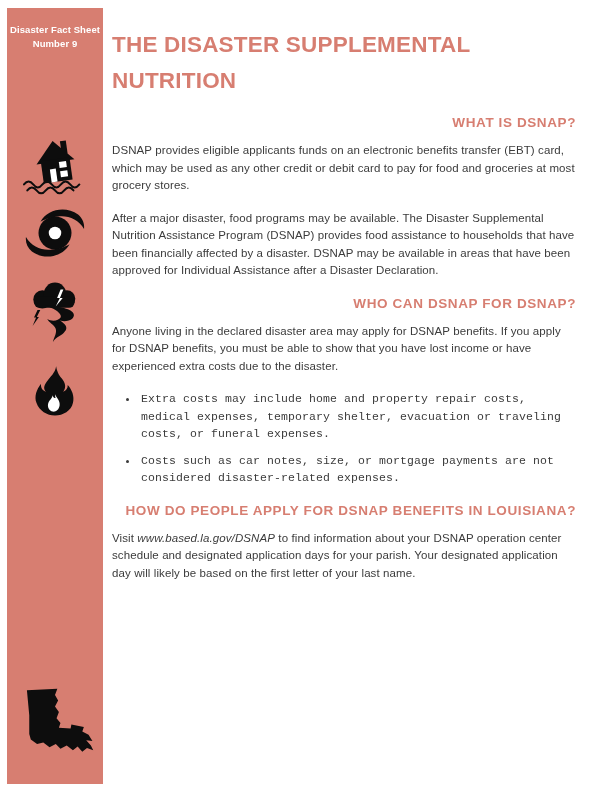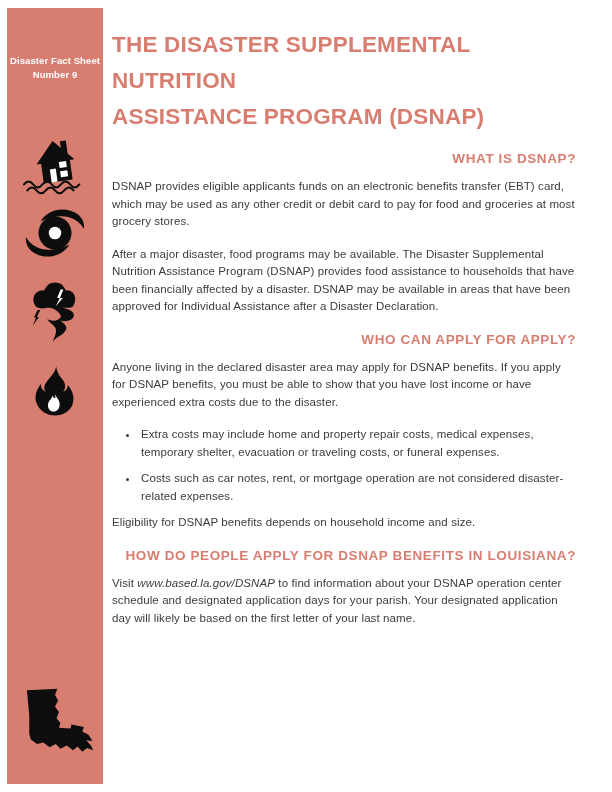--- a/index.html
+++ b/index.html
@@ -6,21 +6,21 @@
   .page {
     position:relative; width:612px; height:792px; overflow:hidden;
     background:var(--background,#ffffff);
     font-family:"Liberation Sans", sans-serif;
   }
   .sidebar {
     position:absolute; left:7px; top:8px; width:96px; height:776px;
     background:var(--accent,#d77e71);
   }
   .sidebar-label {
-    padding-top:46px; text-align:center;
+    padding-top:15px; text-align:center;
     color:var(--sidebar-text,#ffffff);
     font-size:9.5px; font-weight:bold; line-height:1.45; letter-spacing:0.1px;
   }
   .icon { position:absolute; color:var(--icon,#0d0d0d); display:block; }
   .icon-house     { left:15px; top:118px; width:66px; height:72px; }
   .icon-hurricane { left:15px; top:190px; width:66px; height:70px; }
   .icon-cloud     { left:13px; top:266px; width:70px; height:76px; }
   .icon-fire      { left:19px; top:346px; width:58px; height:78px; }
   .icon-louisiana { left:9px;  top:666px; width:78px; height:98px; }
 
@@ -31,21 +31,21 @@
   h1 {
     margin:0; font-size:22.5px; line-height:36px; font-weight:700;
     color:var(--accent,#d77e71); letter-spacing:0.2px;
   }
   h2 {
     margin:16px 0 11px; font-size:13.5px; line-height:16px; font-weight:700;
     color:var(--accent,#d77e71); letter-spacing:0.6px;text-align:right;
   }
   p { margin:0 0 15px; font-size:11.5px; line-height:17.5px; letter-spacing:0.1px; }
   ul { margin:0 0 4px; padding-left:27px; list-style:disc; }
-  li { margin:0 0 9px; padding-left:2px; font-size:11.5px; line-height:17.5px; letter-spacing:0.1px; }
+  li { margin:0 0 9px; padding-left:2px; font-size:11.5px; line-height:17.5px; letter-spacing:0.1px;font-family:Liberation Mono, monospace; }
   em { font-style:italic; }
 </style>
 </head>
 <body>
 
 <div class="page">
 
   <aside class="sidebar">
     <div class="sidebar-label">
       <div>Disaster Fact Sheet</div>
@@ -92,32 +92,30 @@
     </svg>
 
     <svg class="icon icon-louisiana" viewBox="0 0 100 100" aria-hidden="true">
       <polygon fill="currentColor" points="14,8 53,6 50,14 54,21 50,29 55,36 52,44 57,50 55,56 70,57 71,52 87,55 85,61 93,65 98,73 90,72 96,79 99,85 91,82 85,87 79,80 73,85 65,79 57,83 51,77 43,81 35,75 27,77 19,71 17,64 17,40"></polygon>
     </svg>
   </aside>
 
   <main class="content">
     <h1>
       <span style="display:block">THE DISASTER SUPPLEMENTAL NUTRITION</span>
-      <span style="display:block">ASSISTANCE PROGRAM (DSNAP)</span>
     </h1>
 
     <h2>WHAT IS DSNAP?</h2>
     <p>DSNAP provides eligible applicants funds on an electronic benefits transfer (EBT) card, which may be used as any other credit or debit card to pay for food and groceries at most grocery stores.</p>
     <p>After a major disaster, food programs may be available. The Disaster Supplemental Nutrition Assistance Program (DSNAP) provides food assistance to households that have been financially affected by a disaster. DSNAP may be available in areas that have been approved for Individual Assistance after a Disaster Declaration.</p>
 
-    <h2>WHO CAN APPLY FOR APPLY?</h2>
+    <h2>WHO CAN DSNAP FOR DSNAP?</h2>
     <p>Anyone living in the declared disaster area may apply for DSNAP benefits. If you apply for DSNAP benefits, you must be able to show that you have lost income or have experienced extra costs due to the disaster.</p>
     <ul>
       <li>Extra costs may include home and property repair costs, medical expenses, temporary shelter, evacuation or traveling costs, or funeral expenses.</li>
-      <li>Costs such as car notes, rent, or mortgage operation are not considered disaster-related expenses.</li>
+      <li>Costs such as car notes, size, or mortgage payments are not considered disaster-related expenses.</li>
     </ul>
-    <p>Eligibility for DSNAP benefits depends on household income and size.</p>
 
     <h2>HOW DO PEOPLE APPLY FOR DSNAP BENEFITS IN LOUISIANA?</h2>
     <p><span>Visit </span><em>www.based.la.gov/DSNAP</em><span> to find information about your DSNAP operation center schedule and designated application days for your parish. Your designated application day will likely be based on the first letter of your last name.</span></p>
   </main>
 
 </div>
 
 </body></html>

